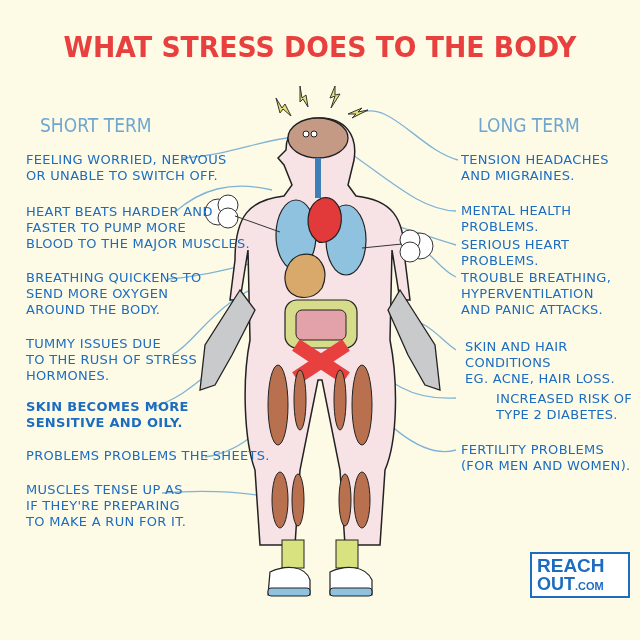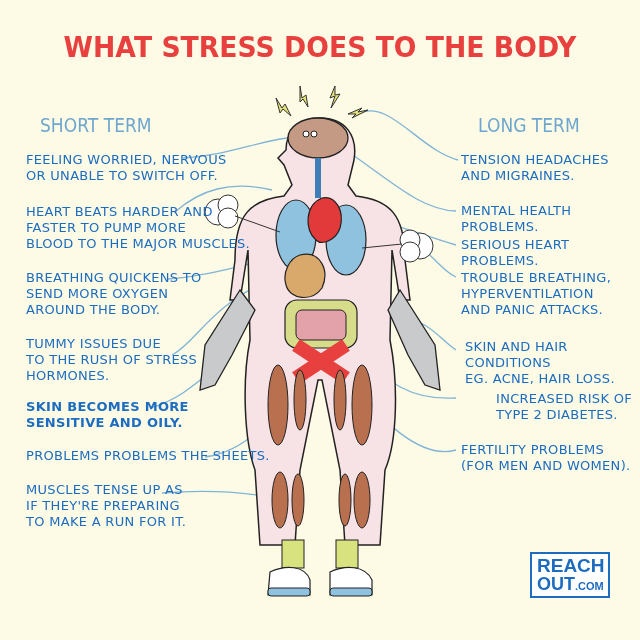--- a/index.html
+++ b/index.html
@@ -18,21 +18,21 @@
     position:absolute; top:114px; color:#6fa6d0; font-size:19px;
     font-family:"DejaVu Sans", sans-serif; transform:scaleX(0.9); transform-origin:left;
   }
   .note {
     position:absolute; color:#1c6cc0; font-size:13px; line-height:16px;
     font-family:"DejaVu Sans", sans-serif; letter-spacing:0.3px;
     white-space:pre-line;
   }
   .left .note { left:26px; }
   .logo {
-    position:absolute; left:530px; top:552px; width:80px; height:46px;
+    position:absolute; left:530px; top:552px; width:100px; height:46px;
     border:2.5px solid #1d6cc0; background:#fff; box-sizing:border-box;
     color:#1d6cc0; font-family:"Liberation Sans", sans-serif; font-weight:bold;
     line-height:18px; padding:3px 0 0 5px;
   }
   .logo .l1 { font-size:19px; display:block; }
   .logo .l2 { font-size:18px; }
   .logo .l3 { font-size:11px;margin-top:46px; }
   svg.body { position:absolute; left:0; top:0; }
 </style>
 </head>

